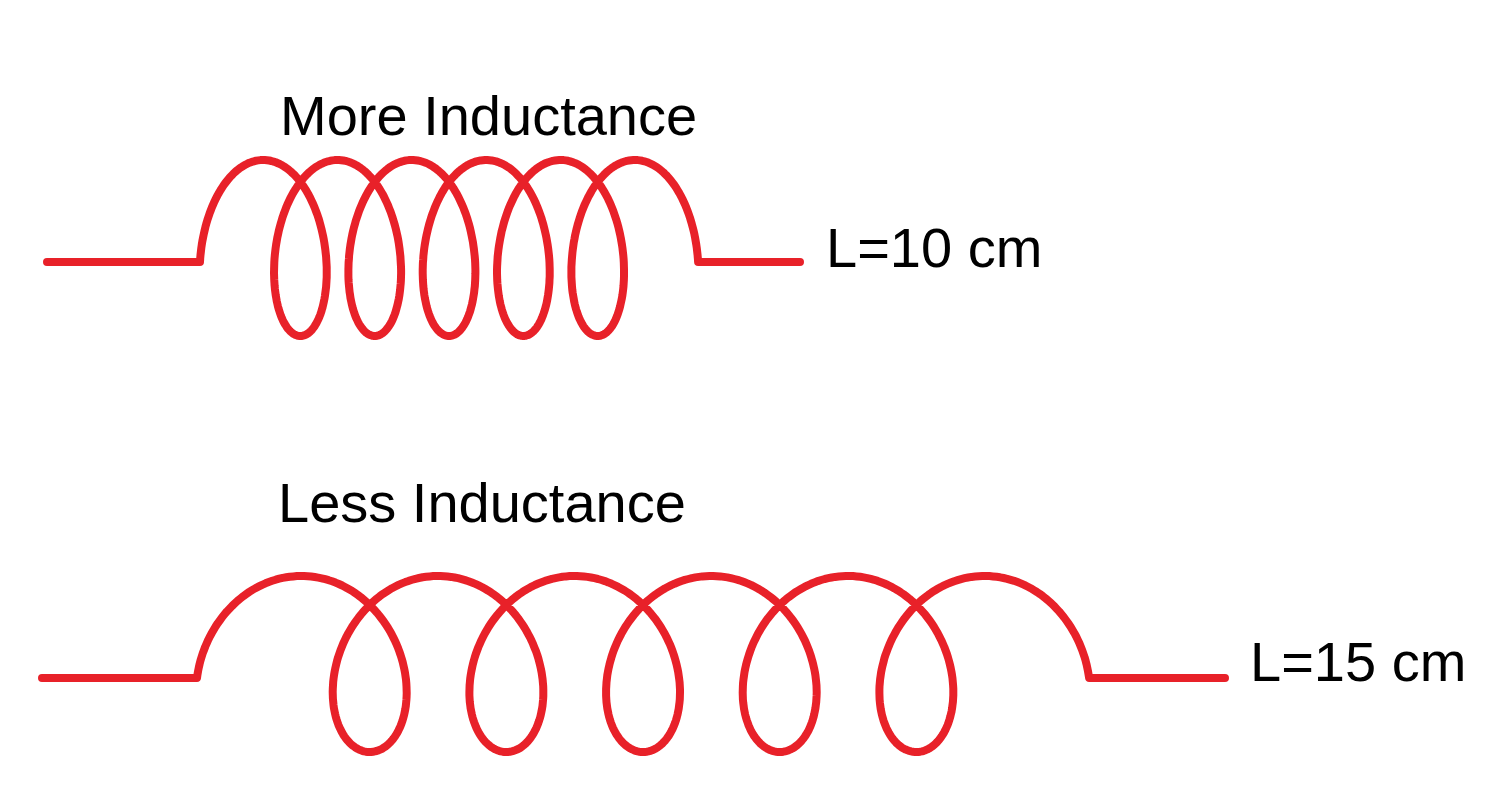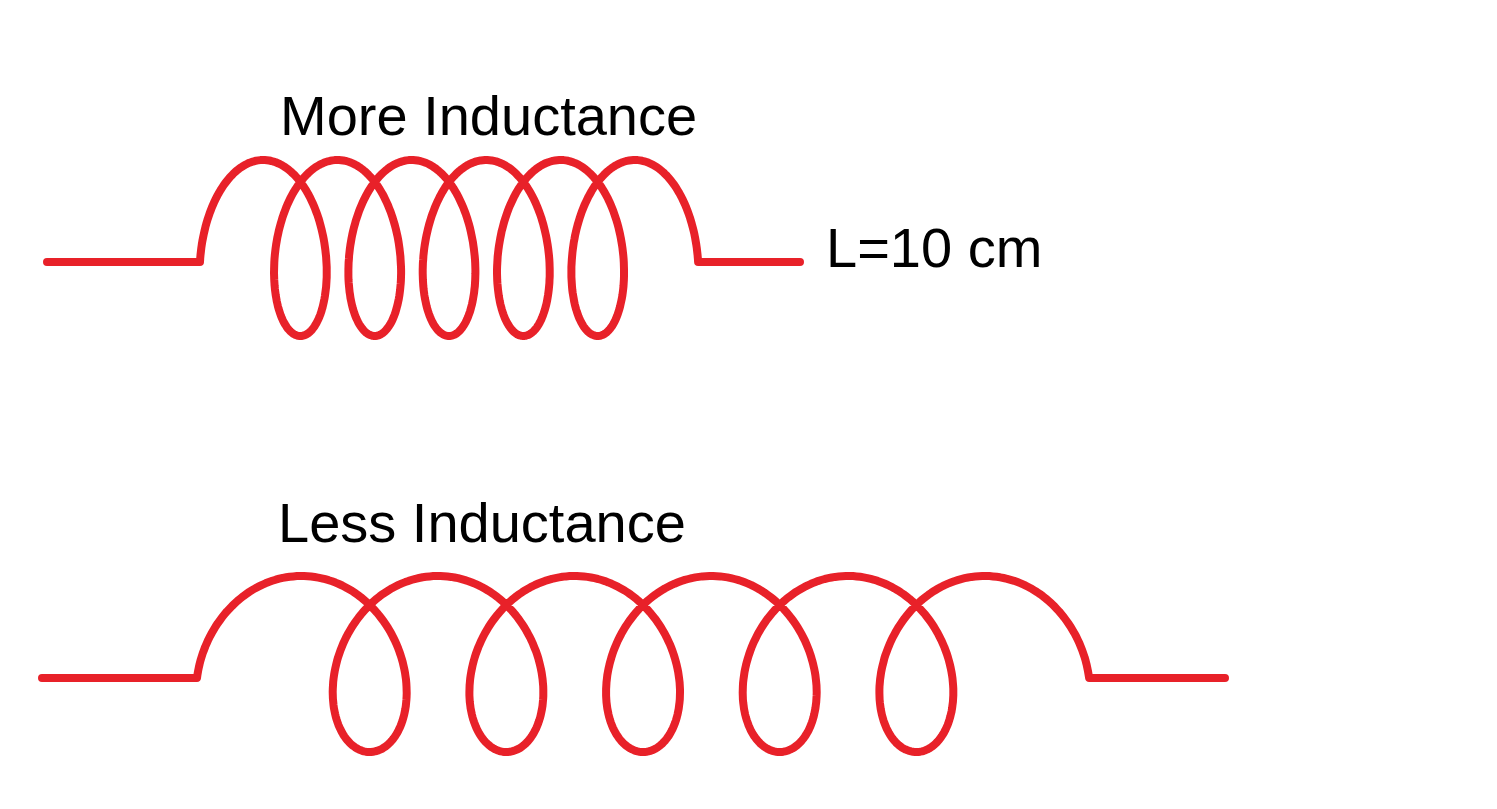--- a/index.html
+++ b/index.html
@@ -48,16 +48,17 @@
 
   <svg class="coil-svg" viewBox="0 0 1497 809" xmlns="http://www.w3.org/2000/svg">
     <path id="coil-path-0" d="M 47 262 L 200 262 L 200.0 262.0 L 200.2 258.5 L 200.5 255.0 L 200.9 251.5 L 201.3 248.0 L 201.8 244.5 L 202.4 240.9 L 203.1 237.4 L 203.8 234.0 L 204.6 230.5 L 205.4 227.1 L 206.3 223.7 L 207.3 220.3 L 208.4 217.0 L 209.5 213.7 L 210.7 210.5 L 211.9 207.3 L 213.2 204.3 L 214.6 201.2 L 216.0 198.3 L 217.5 195.4 L 219.0 192.7 L 220.6 190.0 L 222.3 187.4 L 223.9 184.9 L 225.7 182.5 L 227.5 180.2 L 229.3 178.0 L 231.2 175.9 L 233.1 173.9 L 235.0 172.1 L 237.0 170.4 L 239.0 168.8 L 241.1 167.3 L 243.2 166.0 L 245.3 164.8 L 247.4 163.7 L 249.5 162.7 L 251.7 161.9 L 253.9 161.3 L 256.0 160.7 L 258.2 160.4 L 260.4 160.1 L 262.6 160.0 L 264.8 160.0 L 267.0 160.2 L 269.2 160.5 L 271.4 161.0 L 273.6 161.6 L 275.8 162.3 L 277.9 163.2 L 280.1 164.2 L 282.2 165.3 L 284.3 166.6 L 286.3 168.0 L 288.4 169.5 L 290.4 171.2 L 292.3 173.0 L 294.3 174.8 L 296.2 176.9 L 298.0 179.0 L 299.8 181.2 L 301.6 183.6 L 303.3 186.0 L 305.0 188.6 L 306.6 191.2 L 308.2 194.0 L 309.7 196.8 L 311.1 199.7 L 312.5 202.7 L 313.8 205.7 L 315.1 208.8 L 316.3 212.0 L 317.5 215.2 L 318.6 218.5 L 319.6 221.9 L 320.5 225.3 L 321.4 228.7 L 322.2 232.1 L 323.0 235.6 L 323.7 239.1 L 324.3 242.6 L 324.8 246.1 L 325.3 249.6 L 325.7 253.2 L 326.1 256.7 L 326.3 260.2 L 326.5 263.6 L 326.7 267.1 L 326.7 270.5 L 326.7 273.9 L 326.7 277.2 L 326.5 280.5 L 326.3 283.8 L 326.1 287.0 L 325.7 290.1 L 325.3 293.1 L 324.9 296.1 L 324.4 299.0 L 323.8 301.9 L 323.2 304.6 L 322.6 307.2 L 321.8 309.8 L 321.1 312.3 L 320.3 314.6 L 319.4 316.9 L 318.5 319.0 L 317.5 321.0 L 316.6 322.9 L 315.5 324.7 L 314.5 326.4 L 313.4 327.9 L 312.3 329.3 L 311.2 330.6 L 310.0 331.7 L 308.8 332.8 L 307.6 333.6 L 306.4 334.4 L 305.1 335.0 L 303.9 335.4 L 302.7 335.8 L 301.4 336.0 L 300.1 336.0 L 298.9 335.9 L 297.6 335.7 L 296.4 335.3 L 295.1 334.8 L 293.9 334.1 L 292.7 333.3 L 291.5 332.4 L 290.3 331.3 L 289.2 330.1 L 288.0 328.8 L 286.9 327.3 L 285.9 325.7 L 284.8 324.0 L 283.8 322.2 L 282.8 320.2 L 281.9 318.2 L 281.0 316.0 L 280.2 313.7 L 279.4 311.3 L 278.6 308.8 L 277.9 306.2 L 277.3 303.5 L 276.7 300.8 L 276.2 297.9 L 275.7 295.0 L 275.3 292.0 L 274.9 288.9 L 274.6 285.7 L 274.4 282.5 L 274.2 279.2 L 274.1 275.9 L 274.0 272.6 L 274.1 269.2 L 274.2 265.7 L 274.3 262.3 L 274.5 258.8 L 274.8 255.3 L 275.2 251.8 L 275.6 248.3 L 276.1 244.7 L 276.7 241.2 L 277.3 237.7 L 278.1 234.2 L 278.8 230.8 L 279.7 227.3 L 280.6 223.9 L 281.6 220.6 L 282.6 217.2 L 283.7 214.0 L 284.9 210.8 L 286.1 207.6 L 287.4 204.5 L 288.8 201.5 L 290.2 198.5 L 291.7 195.7 L 293.2 192.9 L 294.8 190.2 L 296.5 187.6 L 298.1 185.1 L 299.9 182.6 L 301.7 180.3 L 303.5 178.1 L 305.4 176.1 L 307.3 174.1 L 309.2 172.2 L 311.2 170.5 L 313.2 168.9 L 315.2 167.4 L 317.3 166.1 L 319.4 164.9 L 321.5 163.8 L 323.7 162.8 L 325.8 162.0 L 328.0 161.3 L 330.2 160.8 L 332.4 160.4 L 334.6 160.1 L 336.8 160.0 L 339.0 160.0 L 341.2 160.2 L 343.4 160.5 L 345.6 160.9 L 347.8 161.5 L 349.9 162.2 L 352.1 163.1 L 354.2 164.1 L 356.3 165.2 L 358.4 166.5 L 360.5 167.9 L 362.5 169.4 L 364.5 171.0 L 366.5 172.8 L 368.4 174.7 L 370.3 176.7 L 372.2 178.8 L 374.0 181.0 L 375.8 183.4 L 377.5 185.8 L 379.2 188.4 L 380.8 191.0 L 382.4 193.7 L 383.9 196.5 L 385.3 199.4 L 386.7 202.4 L 388.1 205.5 L 389.3 208.6 L 390.6 211.8 L 391.7 215.0 L 392.8 218.3 L 393.8 221.6 L 394.8 225.0 L 395.7 228.4 L 396.5 231.9 L 397.3 235.3 L 398.0 238.8 L 398.6 242.3 L 399.1 245.8 L 399.6 249.4 L 400.0 252.9 L 400.4 256.4 L 400.6 259.9 L 400.8 263.4 L 401.0 266.8 L 401.1 270.2 L 401.1 273.6 L 401.0 277.0 L 400.9 280.3 L 400.7 283.5 L 400.4 286.7 L 400.1 289.8 L 399.7 292.9 L 399.3 295.9 L 398.8 298.8 L 398.2 301.6 L 397.6 304.4 L 396.9 307.0 L 396.2 309.6 L 395.5 312.1 L 394.7 314.4 L 393.8 316.7 L 392.9 318.8 L 392.0 320.9 L 391.0 322.8 L 390.0 324.6 L 388.9 326.2 L 387.8 327.8 L 386.7 329.2 L 385.6 330.5 L 384.4 331.7 L 383.2 332.7 L 382.0 333.6 L 380.8 334.3 L 379.6 334.9 L 378.3 335.4 L 377.1 335.8 L 375.8 335.9 L 374.6 336.0 L 373.3 335.9 L 372.1 335.7 L 370.8 335.3 L 369.6 334.8 L 368.3 334.2 L 367.1 333.4 L 365.9 332.5 L 364.7 331.4 L 363.6 330.2 L 362.5 328.9 L 361.4 327.4 L 360.3 325.9 L 359.2 324.2 L 358.2 322.3 L 357.3 320.4 L 356.3 318.3 L 355.4 316.2 L 354.6 313.9 L 353.8 311.5 L 353.0 309.0 L 352.3 306.4 L 351.7 303.8 L 351.1 301.0 L 350.5 298.1 L 350.1 295.2 L 349.6 292.2 L 349.3 289.1 L 349.0 286.0 L 348.7 282.8 L 348.5 279.5 L 348.4 276.2 L 348.4 272.8 L 348.4 269.4 L 348.5 266.0 L 348.6 262.6 L 348.9 259.1 L 349.1 255.6 L 349.5 252.1 L 349.9 248.5 L 350.4 245.0 L 351.0 241.5 L 351.6 238.0 L 352.3 234.5 L 353.1 231.0 L 353.9 227.6 L 354.9 224.2 L 355.8 220.8 L 356.9 217.5 L 358.0 214.2 L 359.1 211.0 L 360.4 207.8 L 361.7 204.7 L 363.0 201.7 L 364.4 198.8 L 365.9 195.9 L 367.4 193.1 L 369.0 190.4 L 370.6 187.8 L 372.3 185.3 L 374.1 182.8 L 375.8 180.5 L 377.7 178.3 L 379.5 176.2 L 381.4 174.2 L 383.4 172.4 L 385.4 170.6 L 387.4 169.0 L 389.4 167.5 L 391.5 166.2 L 393.6 164.9 L 395.7 163.9 L 397.8 162.9 L 400.0 162.1 L 402.2 161.4 L 404.4 160.8 L 406.5 160.4 L 408.7 160.1 L 410.9 160.0 L 413.2 160.0 L 415.4 160.2 L 417.6 160.5 L 419.7 160.9 L 421.9 161.5 L 424.1 162.2 L 426.3 163.0 L 428.4 164.0 L 430.5 165.1 L 432.6 166.4 L 434.7 167.8 L 436.7 169.3 L 438.7 170.9 L 440.7 172.7 L 442.6 174.5 L 444.5 176.5 L 446.4 178.6 L 448.2 180.9 L 450.0 183.2 L 451.7 185.6 L 453.4 188.2 L 455.0 190.8 L 456.6 193.5 L 458.1 196.3 L 459.5 199.2 L 460.9 202.2 L 462.3 205.2 L 463.6 208.3 L 464.8 211.5 L 466.0 214.7 L 467.1 218.0 L 468.1 221.3 L 469.1 224.7 L 470.0 228.1 L 470.8 231.6 L 471.5 235.0 L 472.2 238.5 L 472.9 242.0 L 473.4 245.6 L 473.9 249.1 L 474.3 252.6 L 474.7 256.1 L 475.0 259.6 L 475.2 263.1 L 475.3 266.5 L 475.4 270.0 L 475.4 273.4 L 475.3 276.7 L 475.2 280.0 L 475.0 283.3 L 474.8 286.5 L 474.4 289.6 L 474.1 292.7 L 473.6 295.7 L 473.1 298.6 L 472.6 301.4 L 472.0 304.2 L 471.3 306.8 L 470.6 309.4 L 469.9 311.9 L 469.0 314.2 L 468.2 316.5 L 467.3 318.7 L 466.4 320.7 L 465.4 322.6 L 464.4 324.4 L 463.3 326.1 L 462.2 327.7 L 461.1 329.1 L 460.0 330.4 L 458.8 331.6 L 457.7 332.6 L 456.5 333.5 L 455.2 334.3 L 454.0 334.9 L 452.8 335.4 L 451.5 335.7 L 450.3 335.9 L 449.0 336.0 L 447.7 335.9 L 446.5 335.7 L 445.2 335.4 L 444.0 334.9 L 442.8 334.2 L 441.5 333.4 L 440.3 332.5 L 439.2 331.5 L 438.0 330.3 L 436.9 329.0 L 435.8 327.6 L 434.7 326.0 L 433.6 324.3 L 432.6 322.5 L 431.7 320.6 L 430.7 318.5 L 429.8 316.3 L 429.0 314.1 L 428.2 311.7 L 427.4 309.2 L 426.7 306.6 L 426.1 304.0 L 425.5 301.2 L 424.9 298.4 L 424.4 295.4 L 424.0 292.4 L 423.6 289.4 L 423.3 286.2 L 423.1 283.0 L 422.9 279.8 L 422.8 276.5 L 422.7 273.1 L 422.7 269.7 L 422.8 266.3 L 422.9 262.8 L 423.2 259.3 L 423.4 255.9 L 423.8 252.3 L 424.2 248.8 L 424.7 245.3 L 425.3 241.8 L 425.9 238.3 L 426.6 234.8 L 427.4 231.3 L 428.2 227.9 L 429.1 224.5 L 430.1 221.1 L 431.1 217.8 L 432.2 214.5 L 433.4 211.3 L 434.6 208.1 L 435.9 205.0 L 437.2 202.0 L 438.7 199.0 L 440.1 196.1 L 441.6 193.3 L 443.2 190.6 L 444.8 188.0 L 446.5 185.4 L 448.3 183.0 L 450.0 180.7 L 451.8 178.5 L 453.7 176.4 L 455.6 174.4 L 457.6 172.5 L 459.5 170.8 L 461.5 169.2 L 463.6 167.7 L 465.6 166.3 L 467.7 165.0 L 469.9 163.9 L 472.0 163.0 L 474.2 162.1 L 476.3 161.4 L 478.5 160.9 L 480.7 160.4 L 482.9 160.2 L 485.1 160.0 L 487.3 160.0 L 489.5 160.2 L 491.7 160.4 L 493.9 160.9 L 496.1 161.4 L 498.3 162.1 L 500.4 163.0 L 502.5 163.9 L 504.7 165.0 L 506.8 166.3 L 508.8 167.6 L 510.9 169.1 L 512.9 170.8 L 514.9 172.5 L 516.8 174.4 L 518.7 176.4 L 520.6 178.5 L 522.4 180.7 L 524.2 183.0 L 525.9 185.4 L 527.6 188.0 L 529.2 190.6 L 530.8 193.3 L 532.3 196.1 L 533.8 199.0 L 535.2 201.9 L 536.5 205.0 L 537.8 208.1 L 539.0 211.2 L 540.2 214.5 L 541.3 217.7 L 542.3 221.1 L 543.3 224.4 L 544.2 227.9 L 545.0 231.3 L 545.8 234.8 L 546.5 238.3 L 547.1 241.8 L 547.7 245.3 L 548.2 248.8 L 548.6 252.3 L 549.0 255.8 L 549.3 259.3 L 549.5 262.8 L 549.6 266.3 L 549.7 269.7 L 549.7 273.1 L 549.7 276.4 L 549.5 279.7 L 549.4 283.0 L 549.1 286.2 L 548.8 289.3 L 548.4 292.4 L 548.0 295.4 L 547.5 298.3 L 547.0 301.2 L 546.4 304.0 L 545.7 306.6 L 545.0 309.2 L 544.2 311.7 L 543.4 314.1 L 542.6 316.3 L 541.7 318.5 L 540.8 320.5 L 539.8 322.5 L 538.8 324.3 L 537.7 326.0 L 536.7 327.6 L 535.6 329.0 L 534.4 330.3 L 533.3 331.5 L 532.1 332.5 L 530.9 333.4 L 529.7 334.2 L 528.4 334.9 L 527.2 335.3 L 525.9 335.7 L 524.7 335.9 L 523.4 336.0 L 522.2 335.9 L 520.9 335.7 L 519.7 335.4 L 518.4 334.9 L 517.2 334.3 L 516.0 333.5 L 514.8 332.6 L 513.6 331.6 L 512.4 330.4 L 511.3 329.1 L 510.2 327.7 L 509.1 326.1 L 508.1 324.4 L 507.0 322.6 L 506.1 320.7 L 505.1 318.7 L 504.2 316.5 L 503.4 314.3 L 502.6 311.9 L 501.8 309.4 L 501.1 306.8 L 500.4 304.2 L 499.8 301.4 L 499.3 298.6 L 498.8 295.7 L 498.4 292.7 L 498.0 289.6 L 497.7 286.5 L 497.4 283.3 L 497.2 280.0 L 497.1 276.7 L 497.0 273.4 L 497.0 270.0 L 497.1 266.6 L 497.3 263.1 L 497.5 259.6 L 497.7 256.1 L 498.1 252.6 L 498.5 249.1 L 499.0 245.6 L 499.6 242.1 L 500.2 238.6 L 500.9 235.1 L 501.6 231.6 L 502.5 228.2 L 503.4 224.7 L 504.3 221.4 L 505.4 218.0 L 506.5 214.7 L 507.6 211.5 L 508.8 208.3 L 510.1 205.2 L 511.5 202.2 L 512.9 199.2 L 514.3 196.3 L 515.8 193.5 L 517.4 190.8 L 519.0 188.2 L 520.7 185.6 L 522.4 183.2 L 524.2 180.9 L 526.0 178.7 L 527.9 176.5 L 529.8 174.6 L 531.7 172.7 L 533.7 170.9 L 535.7 169.3 L 537.7 167.8 L 539.8 166.4 L 541.9 165.1 L 544.0 164.0 L 546.2 163.0 L 548.3 162.2 L 550.5 161.5 L 552.7 160.9 L 554.9 160.5 L 557.1 160.2 L 559.3 160.0 L 561.5 160.0 L 563.7 160.1 L 565.9 160.4 L 568.1 160.8 L 570.2 161.4 L 572.4 162.1 L 574.6 162.9 L 576.7 163.8 L 578.8 164.9 L 580.9 166.2 L 583.0 167.5 L 585.0 169.0 L 587.1 170.6 L 589.0 172.4 L 591.0 174.2 L 592.9 176.2 L 594.7 178.3 L 596.6 180.5 L 598.3 182.8 L 600.1 185.2 L 601.8 187.8 L 603.4 190.4 L 605.0 193.1 L 606.5 195.9 L 608.0 198.7 L 609.4 201.7 L 610.7 204.7 L 612.0 207.8 L 613.3 211.0 L 614.4 214.2 L 615.5 217.5 L 616.6 220.8 L 617.6 224.2 L 618.5 227.6 L 619.3 231.0 L 620.1 234.5 L 620.8 238.0 L 621.4 241.5 L 622.0 245.0 L 622.5 248.5 L 622.9 252.0 L 623.3 255.5 L 623.6 259.0 L 623.8 262.5 L 623.9 266.0 L 624.0 269.4 L 624.0 272.8 L 624.0 276.2 L 623.9 279.5 L 623.7 282.7 L 623.5 286.0 L 623.2 289.1 L 622.8 292.2 L 622.4 295.2 L 621.9 298.1 L 621.3 301.0 L 620.7 303.7 L 620.1 306.4 L 619.4 309.0 L 618.6 311.5 L 617.8 313.9 L 617.0 316.2 L 616.1 318.3 L 615.2 320.4 L 614.2 322.3 L 613.2 324.2 L 612.2 325.9 L 611.1 327.4 L 610.0 328.9 L 608.8 330.2 L 607.7 331.4 L 606.5 332.5 L 605.3 333.4 L 604.1 334.2 L 602.9 334.8 L 601.6 335.3 L 600.4 335.7 L 599.1 335.9 L 597.9 336.0 L 596.6 335.9 L 595.3 335.8 L 594.1 335.4 L 592.9 334.9 L 591.6 334.3 L 590.4 333.6 L 589.2 332.7 L 588.0 331.7 L 586.9 330.5 L 585.7 329.2 L 584.6 327.8 L 583.5 326.3 L 582.5 324.6 L 581.5 322.8 L 580.5 320.9 L 579.5 318.8 L 578.6 316.7 L 577.8 314.4 L 577.0 312.1 L 576.2 309.6 L 575.5 307.1 L 574.8 304.4 L 574.2 301.7 L 573.7 298.8 L 573.2 295.9 L 572.7 292.9 L 572.3 289.9 L 572.0 286.7 L 571.8 283.5 L 571.6 280.3 L 571.4 277.0 L 571.4 273.6 L 571.4 270.3 L 571.4 266.8 L 571.6 263.4 L 571.8 259.9 L 572.1 256.4 L 572.4 252.9 L 572.8 249.4 L 573.3 245.9 L 573.8 242.3 L 574.5 238.8 L 575.1 235.3 L 575.9 231.9 L 576.7 228.4 L 577.6 225.0 L 578.6 221.6 L 579.6 218.3 L 580.7 215.0 L 581.8 211.8 L 583.1 208.6 L 584.3 205.5 L 585.7 202.4 L 587.1 199.5 L 588.5 196.6 L 590.1 193.7 L 591.6 191.0 L 593.2 188.4 L 594.9 185.8 L 596.6 183.4 L 598.4 181.1 L 600.2 178.8 L 602.1 176.7 L 604.0 174.7 L 605.9 172.8 L 607.9 171.0 L 609.9 169.4 L 611.9 167.9 L 614.0 166.5 L 616.1 165.2 L 618.2 164.1 L 620.3 163.1 L 622.5 162.2 L 624.6 161.5 L 626.8 160.9 L 629.0 160.5 L 631.2 160.2 L 633.4 160.0 L 635.6 160.0 L 637.8 160.1 L 640.0 160.4 L 642.2 160.8 L 644.4 161.3 L 646.6 162.0 L 648.7 162.8 L 650.9 163.8 L 653.0 164.8 L 655.1 166.1 L 657.2 167.4 L 659.2 168.9 L 661.2 170.5 L 663.2 172.2 L 665.1 174.1 L 667.1 176.0 L 668.9 178.1 L 670.8 180.3 L 672.5 182.6 L 674.3 185.0 L 676.0 187.5 L 677.6 190.2 L 679.2 192.9 L 680.7 195.6 L 682.2 198.5 L 683.6 201.5 L 685.0 204.5 L 686.3 207.6 L 687.5 210.7 L 688.7 214.0 L 689.8 217.2 L 690.8 220.5 L 691.8 223.9 L 692.7 227.3 L 693.6 230.8 L 694.4 234.2 L 695.1 237.7 L 695.7 241.2 L 696.3 244.7 L 696.8 248.2 L 697.2 251.8 L 697.6 255.3 L 697.9 258.8 L 698.1 262 L 800 262" stroke="#e82129"></path>
     <path id="coil-path-1" d="M 42 678 L 197 678 L 197.0 678.0 L 197.5 674.5 L 198.1 671.0 L 198.8 667.5 L 199.6 664.0 L 200.5 660.5 L 201.6 656.9 L 202.7 653.4 L 204.0 650.0 L 205.3 646.5 L 206.8 643.1 L 208.3 639.7 L 210.0 636.3 L 211.8 633.0 L 213.7 629.7 L 215.6 626.5 L 217.7 623.3 L 219.9 620.3 L 222.1 617.2 L 224.5 614.3 L 226.9 611.4 L 229.5 608.7 L 232.1 606.0 L 234.8 603.4 L 237.5 600.9 L 240.4 598.5 L 243.3 596.2 L 246.3 594.0 L 249.3 591.9 L 252.5 589.9 L 255.6 588.1 L 258.9 586.4 L 262.1 584.8 L 265.5 583.3 L 268.8 582.0 L 272.2 580.8 L 275.7 579.7 L 279.2 578.7 L 282.7 577.9 L 286.2 577.3 L 289.7 576.7 L 293.3 576.4 L 296.9 576.1 L 300.4 576.0 L 304.0 576.0 L 307.6 576.2 L 311.1 576.5 L 314.7 577.0 L 318.2 577.6 L 321.7 578.3 L 325.2 579.2 L 328.7 580.2 L 332.1 581.3 L 335.5 582.6 L 338.9 584.0 L 342.2 585.5 L 345.4 587.2 L 348.6 589.0 L 351.8 590.8 L 354.9 592.9 L 357.9 595.0 L 360.8 597.2 L 363.7 599.6 L 366.5 602.0 L 369.3 604.6 L 371.9 607.2 L 374.5 610.0 L 377.0 612.8 L 379.4 615.7 L 381.7 618.7 L 383.9 621.7 L 386.0 624.8 L 388.1 628.0 L 390.0 631.2 L 391.8 634.5 L 393.5 637.9 L 395.2 641.3 L 396.7 644.7 L 398.1 648.1 L 399.4 651.6 L 400.6 655.1 L 401.7 658.6 L 402.7 662.1 L 403.5 665.6 L 404.3 669.2 L 405.0 672.7 L 405.5 676.2 L 406.0 679.6 L 406.3 683.1 L 406.5 686.5 L 406.6 689.9 L 406.7 693.2 L 406.6 696.5 L 406.4 699.8 L 406.1 703.0 L 405.8 706.1 L 405.3 709.1 L 404.7 712.1 L 404.1 715.0 L 403.3 717.9 L 402.5 720.6 L 401.6 723.2 L 400.6 725.8 L 399.5 728.3 L 398.4 730.6 L 397.2 732.9 L 395.9 735.0 L 394.6 737.0 L 393.2 738.9 L 391.7 740.7 L 390.2 742.4 L 388.6 743.9 L 387.0 745.3 L 385.4 746.6 L 383.7 747.7 L 382.0 748.8 L 380.2 749.6 L 378.4 750.4 L 376.6 751.0 L 374.8 751.4 L 373.0 751.8 L 371.2 752.0 L 369.3 752.0 L 367.5 751.9 L 365.7 751.7 L 363.9 751.3 L 362.1 750.8 L 360.3 750.1 L 358.5 749.3 L 356.8 748.4 L 355.1 747.3 L 353.4 746.1 L 351.8 744.8 L 350.2 743.3 L 348.6 741.7 L 347.1 740.0 L 345.7 738.2 L 344.3 736.2 L 343.0 734.2 L 341.8 732.0 L 340.6 729.7 L 339.5 727.3 L 338.4 724.8 L 337.5 722.2 L 336.6 719.5 L 335.8 716.8 L 335.1 713.9 L 334.5 711.0 L 333.9 708.0 L 333.5 704.9 L 333.2 701.7 L 332.9 698.5 L 332.8 695.2 L 332.7 691.9 L 332.8 688.6 L 333.0 685.2 L 333.2 681.7 L 333.6 678.3 L 334.1 674.8 L 334.7 671.3 L 335.4 667.8 L 336.2 664.3 L 337.1 660.7 L 338.1 657.2 L 339.3 653.7 L 340.5 650.2 L 341.9 646.8 L 343.3 643.3 L 344.9 639.9 L 346.5 636.6 L 348.3 633.2 L 350.2 630.0 L 352.1 626.8 L 354.2 623.6 L 356.4 620.5 L 358.6 617.5 L 361.0 614.5 L 363.4 611.7 L 365.9 608.9 L 368.5 606.2 L 371.2 603.6 L 374.0 601.1 L 376.8 598.6 L 379.7 596.3 L 382.7 594.1 L 385.8 592.1 L 388.9 590.1 L 392.0 588.2 L 395.3 586.5 L 398.5 584.9 L 401.9 583.4 L 405.2 582.1 L 408.6 580.9 L 412.1 579.8 L 415.5 578.8 L 419.0 578.0 L 422.6 577.3 L 426.1 576.8 L 429.7 576.4 L 433.2 576.1 L 436.8 576.0 L 440.4 576.0 L 444.0 576.2 L 447.5 576.5 L 451.1 576.9 L 454.6 577.5 L 458.1 578.2 L 461.6 579.1 L 465.1 580.1 L 468.5 581.2 L 471.9 582.5 L 475.3 583.9 L 478.6 585.4 L 481.8 587.0 L 485.0 588.8 L 488.2 590.7 L 491.3 592.7 L 494.3 594.8 L 497.3 597.0 L 500.2 599.4 L 503.0 601.8 L 505.7 604.4 L 508.4 607.0 L 511.0 609.7 L 513.5 612.5 L 515.9 615.4 L 518.2 618.4 L 520.4 621.5 L 522.5 624.6 L 524.6 627.8 L 526.5 631.0 L 528.3 634.3 L 530.1 637.6 L 531.7 641.0 L 533.2 644.4 L 534.6 647.9 L 536.0 651.3 L 537.2 654.8 L 538.3 658.3 L 539.2 661.8 L 540.1 665.4 L 540.9 668.9 L 541.6 672.4 L 542.1 675.9 L 542.6 679.4 L 542.9 682.8 L 543.2 686.2 L 543.3 689.6 L 543.3 693.0 L 543.3 696.3 L 543.1 699.5 L 542.8 702.7 L 542.5 705.8 L 542.0 708.9 L 541.4 711.9 L 540.8 714.8 L 540.1 717.6 L 539.2 720.4 L 538.3 723.0 L 537.3 725.6 L 536.3 728.1 L 535.1 730.4 L 533.9 732.7 L 532.7 734.8 L 531.3 736.9 L 529.9 738.8 L 528.5 740.6 L 527.0 742.2 L 525.4 743.8 L 523.8 745.2 L 522.2 746.5 L 520.5 747.7 L 518.8 748.7 L 517.0 749.6 L 515.2 750.3 L 513.4 750.9 L 511.6 751.4 L 509.8 751.8 L 508.0 751.9 L 506.2 752.0 L 504.3 751.9 L 502.5 751.7 L 500.7 751.3 L 498.9 750.8 L 497.1 750.2 L 495.3 749.4 L 493.6 748.5 L 491.9 747.4 L 490.2 746.2 L 488.6 744.9 L 487.0 743.4 L 485.4 741.9 L 483.9 740.2 L 482.5 738.3 L 481.1 736.4 L 479.8 734.3 L 478.5 732.2 L 477.3 729.9 L 476.2 727.5 L 475.2 725.0 L 474.2 722.4 L 473.3 719.8 L 472.5 717.0 L 471.8 714.1 L 471.2 711.2 L 470.6 708.2 L 470.2 705.1 L 469.8 702.0 L 469.6 698.8 L 469.4 695.5 L 469.4 692.2 L 469.5 688.8 L 469.6 685.4 L 469.9 682.0 L 470.2 678.6 L 470.7 675.1 L 471.3 671.6 L 472.0 668.1 L 472.8 664.5 L 473.7 661.0 L 474.7 657.5 L 475.8 654.0 L 477.1 650.5 L 478.4 647.0 L 479.9 643.6 L 481.4 640.2 L 483.1 636.8 L 484.8 633.5 L 486.7 630.2 L 488.6 627.0 L 490.7 623.8 L 492.8 620.7 L 495.1 617.7 L 497.4 614.8 L 499.9 611.9 L 502.4 609.1 L 505.0 606.4 L 507.6 603.8 L 510.4 601.3 L 513.2 598.8 L 516.1 596.5 L 519.1 594.3 L 522.2 592.2 L 525.3 590.2 L 528.4 588.4 L 531.7 586.6 L 534.9 585.0 L 538.3 583.5 L 541.6 582.2 L 545.0 580.9 L 548.5 579.9 L 551.9 578.9 L 555.4 578.1 L 559.0 577.4 L 562.5 576.8 L 566.0 576.4 L 569.6 576.1 L 573.2 576.0 L 576.8 576.0 L 580.3 576.2 L 583.9 576.5 L 587.4 576.9 L 591.0 577.5 L 594.5 578.2 L 598.0 579.0 L 601.5 580.0 L 604.9 581.1 L 608.3 582.4 L 611.7 583.8 L 615.0 585.3 L 618.2 586.9 L 621.4 588.7 L 624.6 590.5 L 627.7 592.5 L 630.7 594.6 L 633.7 596.9 L 636.6 599.2 L 639.4 601.6 L 642.2 604.2 L 644.8 606.8 L 647.4 609.5 L 649.9 612.3 L 652.3 615.2 L 654.7 618.2 L 656.9 621.2 L 659.0 624.3 L 661.1 627.5 L 663.0 630.7 L 664.9 634.0 L 666.6 637.3 L 668.2 640.7 L 669.8 644.1 L 671.2 647.6 L 672.5 651.0 L 673.7 654.5 L 674.8 658.0 L 675.8 661.6 L 676.7 665.1 L 677.5 668.6 L 678.2 672.1 L 678.7 675.6 L 679.2 679.1 L 679.6 682.5 L 679.8 686.0 L 680.0 689.4 L 680.0 692.7 L 679.9 696.0 L 679.8 699.3 L 679.5 702.5 L 679.1 705.6 L 678.7 708.7 L 678.1 711.7 L 677.5 714.6 L 676.8 717.4 L 676.0 720.2 L 675.1 722.8 L 674.1 725.4 L 673.0 727.9 L 671.9 730.2 L 670.7 732.5 L 669.4 734.7 L 668.1 736.7 L 666.7 738.6 L 665.3 740.4 L 663.7 742.1 L 662.2 743.7 L 660.6 745.1 L 658.9 746.4 L 657.3 747.6 L 655.6 748.6 L 653.8 749.5 L 652.0 750.3 L 650.3 750.9 L 648.4 751.4 L 646.6 751.7 L 644.8 751.9 L 643.0 752.0 L 641.1 751.9 L 639.3 751.7 L 637.5 751.4 L 635.7 750.9 L 633.9 750.2 L 632.1 749.4 L 630.4 748.5 L 628.7 747.5 L 627.0 746.3 L 625.3 745.0 L 623.7 743.6 L 622.2 742.0 L 620.7 740.3 L 619.2 738.5 L 617.9 736.6 L 616.5 734.5 L 615.3 732.3 L 614.1 730.1 L 612.9 727.7 L 611.9 725.2 L 610.9 722.6 L 610.0 720.0 L 609.2 717.2 L 608.5 714.4 L 607.9 711.4 L 607.3 708.4 L 606.9 705.4 L 606.5 702.2 L 606.3 699.0 L 606.1 695.8 L 606.1 692.5 L 606.1 689.1 L 606.3 685.7 L 606.5 682.3 L 606.9 678.8 L 607.3 675.3 L 607.9 671.9 L 608.6 668.3 L 609.4 664.8 L 610.3 661.3 L 611.3 657.8 L 612.4 654.3 L 613.6 650.8 L 615.0 647.3 L 616.4 643.9 L 617.9 640.5 L 619.6 637.1 L 621.3 633.8 L 623.2 630.5 L 625.1 627.3 L 627.2 624.1 L 629.3 621.0 L 631.6 618.0 L 633.9 615.0 L 636.3 612.1 L 638.8 609.3 L 641.4 606.6 L 644.1 604.0 L 646.8 601.4 L 649.7 599.0 L 652.6 596.7 L 655.5 594.5 L 658.6 592.4 L 661.7 590.4 L 664.8 588.5 L 668.1 586.8 L 671.3 585.2 L 674.6 583.7 L 678.0 582.3 L 681.4 581.0 L 684.8 579.9 L 688.3 579.0 L 691.8 578.1 L 695.3 577.4 L 698.9 576.9 L 702.4 576.4 L 706.0 576.2 L 709.6 576.0 L 713.1 576.0 L 716.7 576.2 L 720.3 576.4 L 723.8 576.9 L 727.4 577.4 L 730.9 578.1 L 734.4 579.0 L 737.8 579.9 L 741.3 581.0 L 744.7 582.3 L 748.0 583.6 L 751.4 585.1 L 754.6 586.8 L 757.8 588.5 L 761.0 590.4 L 764.1 592.4 L 767.1 594.5 L 770.1 596.7 L 773.0 599.0 L 775.9 601.4 L 778.6 604.0 L 781.3 606.6 L 783.9 609.3 L 786.4 612.1 L 788.8 615.0 L 791.1 617.9 L 793.4 621.0 L 795.5 624.1 L 797.6 627.2 L 799.5 630.5 L 801.4 633.7 L 803.1 637.1 L 804.8 640.4 L 806.3 643.9 L 807.7 647.3 L 809.1 650.8 L 810.3 654.3 L 811.4 657.8 L 812.4 661.3 L 813.3 664.8 L 814.1 668.3 L 814.8 671.8 L 815.4 675.3 L 815.8 678.8 L 816.2 682.3 L 816.5 685.7 L 816.6 689.1 L 816.7 692.4 L 816.6 695.7 L 816.4 699.0 L 816.2 702.2 L 815.8 705.3 L 815.4 708.4 L 814.8 711.4 L 814.2 714.3 L 813.5 717.2 L 812.7 720.0 L 811.8 722.6 L 810.8 725.2 L 809.8 727.7 L 808.7 730.1 L 807.5 732.3 L 806.2 734.5 L 804.9 736.5 L 803.5 738.5 L 802.0 740.3 L 800.5 742.0 L 799.0 743.6 L 797.4 745.0 L 795.7 746.3 L 794.1 747.5 L 792.4 748.5 L 790.6 749.4 L 788.8 750.2 L 787.1 750.9 L 785.2 751.3 L 783.4 751.7 L 781.6 751.9 L 779.8 752.0 L 777.9 751.9 L 776.1 751.7 L 774.3 751.4 L 772.5 750.9 L 770.7 750.3 L 768.9 749.5 L 767.2 748.6 L 765.5 747.6 L 763.8 746.4 L 762.1 745.1 L 760.5 743.7 L 759.0 742.1 L 757.5 740.4 L 756.0 738.6 L 754.6 736.7 L 753.3 734.7 L 752.0 732.5 L 750.8 730.3 L 749.7 727.9 L 748.6 725.4 L 747.7 722.8 L 746.8 720.2 L 745.9 717.4 L 745.2 714.6 L 744.6 711.7 L 744.0 708.7 L 743.6 705.6 L 743.2 702.5 L 742.9 699.3 L 742.8 696.0 L 742.7 692.7 L 742.8 689.4 L 742.9 686.0 L 743.1 682.6 L 743.5 679.1 L 744.0 675.6 L 744.5 672.1 L 745.2 668.6 L 746.0 665.1 L 746.9 661.6 L 747.9 658.1 L 749.0 654.6 L 750.2 651.1 L 751.5 647.6 L 752.9 644.2 L 754.5 640.7 L 756.1 637.4 L 757.8 634.0 L 759.7 630.7 L 761.6 627.5 L 763.7 624.3 L 765.8 621.2 L 768.0 618.2 L 770.4 615.2 L 772.8 612.3 L 775.3 609.5 L 777.9 606.8 L 780.5 604.2 L 783.3 601.6 L 786.1 599.2 L 789.0 596.9 L 792.0 594.7 L 795.0 592.5 L 798.1 590.6 L 801.3 588.7 L 804.5 586.9 L 807.7 585.3 L 811.0 583.8 L 814.4 582.4 L 817.8 581.1 L 821.2 580.0 L 824.7 579.0 L 828.2 578.2 L 831.7 577.5 L 835.2 576.9 L 838.8 576.5 L 842.4 576.2 L 845.9 576.0 L 849.5 576.0 L 853.1 576.1 L 856.6 576.4 L 860.2 576.8 L 863.7 577.4 L 867.3 578.1 L 870.8 578.9 L 874.2 579.8 L 877.7 580.9 L 881.1 582.2 L 884.4 583.5 L 887.8 585.0 L 891.0 586.6 L 894.3 588.4 L 897.4 590.2 L 900.5 592.2 L 903.6 594.3 L 906.5 596.5 L 909.5 598.8 L 912.3 601.2 L 915.1 603.8 L 917.7 606.4 L 920.3 609.1 L 922.8 611.9 L 925.3 614.7 L 927.6 617.7 L 929.9 620.7 L 932.0 623.8 L 934.1 627.0 L 936.0 630.2 L 937.9 633.5 L 939.6 636.8 L 941.3 640.2 L 942.8 643.6 L 944.3 647.0 L 945.6 650.5 L 946.9 654.0 L 948.0 657.5 L 949.0 661.0 L 949.9 664.5 L 950.7 668.0 L 951.4 671.5 L 952.0 675.0 L 952.5 678.5 L 952.8 682.0 L 953.1 685.4 L 953.3 688.8 L 953.3 692.2 L 953.3 695.5 L 953.1 698.7 L 952.9 702.0 L 952.5 705.1 L 952.1 708.2 L 951.6 711.2 L 950.9 714.1 L 950.2 717.0 L 949.4 719.7 L 948.5 722.4 L 947.6 725.0 L 946.5 727.5 L 945.4 729.9 L 944.2 732.2 L 943.0 734.3 L 941.6 736.4 L 940.2 738.3 L 938.8 740.2 L 937.3 741.9 L 935.8 743.4 L 934.2 744.9 L 932.5 746.2 L 930.9 747.4 L 929.1 748.5 L 927.4 749.4 L 925.6 750.2 L 923.9 750.8 L 922.1 751.3 L 920.2 751.7 L 918.4 751.9 L 916.6 752.0 L 914.7 751.9 L 912.9 751.8 L 911.1 751.4 L 909.3 750.9 L 907.5 750.3 L 905.7 749.6 L 904.0 748.7 L 902.2 747.7 L 900.6 746.5 L 898.9 745.2 L 897.3 743.8 L 895.8 742.3 L 894.2 740.6 L 892.8 738.8 L 891.4 736.9 L 890.1 734.8 L 888.8 732.7 L 887.6 730.4 L 886.4 728.1 L 885.4 725.6 L 884.4 723.1 L 883.5 720.4 L 882.7 717.7 L 881.9 714.8 L 881.3 711.9 L 880.7 708.9 L 880.3 705.9 L 879.9 702.7 L 879.6 699.5 L 879.5 696.3 L 879.4 693.0 L 879.4 689.6 L 879.5 686.3 L 879.8 682.8 L 880.1 679.4 L 880.6 675.9 L 881.1 672.4 L 881.8 668.9 L 882.6 665.4 L 883.5 661.9 L 884.4 658.3 L 885.5 654.8 L 886.8 651.3 L 888.1 647.9 L 889.5 644.4 L 891.0 641.0 L 892.6 637.6 L 894.4 634.3 L 896.2 631.0 L 898.1 627.8 L 900.2 624.6 L 902.3 621.5 L 904.5 618.4 L 906.8 615.5 L 909.2 612.6 L 911.7 609.7 L 914.3 607.0 L 917.0 604.4 L 919.7 601.8 L 922.5 599.4 L 925.4 597.1 L 928.4 594.8 L 931.4 592.7 L 934.5 590.7 L 937.7 588.8 L 940.9 587.0 L 944.1 585.4 L 947.4 583.9 L 950.8 582.5 L 954.2 581.2 L 957.6 580.1 L 961.1 579.1 L 964.6 578.2 L 968.1 577.5 L 971.6 576.9 L 975.2 576.5 L 978.7 576.2 L 982.3 576.0 L 985.9 576.0 L 989.5 576.1 L 993.0 576.4 L 996.6 576.8 L 1000.1 577.3 L 1003.6 578.0 L 1007.1 578.8 L 1010.6 579.8 L 1014.1 580.8 L 1017.5 582.1 L 1020.8 583.4 L 1024.2 584.9 L 1027.4 586.5 L 1030.7 588.2 L 1033.8 590.1 L 1036.9 592.0 L 1040.0 594.1 L 1043.0 596.3 L 1045.9 598.6 L 1048.7 601.0 L 1051.5 603.5 L 1054.2 606.2 L 1056.8 608.9 L 1059.3 611.6 L 1061.7 614.5 L 1064.1 617.5 L 1066.3 620.5 L 1068.5 623.6 L 1070.6 626.7 L 1072.5 630.0 L 1074.4 633.2 L 1076.2 636.5 L 1077.8 639.9 L 1079.4 643.3 L 1080.8 646.8 L 1082.2 650.2 L 1083.4 653.7 L 1084.6 657.2 L 1085.6 660.7 L 1086.5 664.2 L 1087.3 667.8 L 1088.0 671.3 L 1088.6 674.8 L 1089.1 678 L 1225 678" stroke="#e82129"></path>
   </svg>
 
   <div class="label title" style="left: 280px; top: 51px; color: rgb(0, 0, 0); margin-top: 34px;">More Inductance</div>
 
   <div class="label len" style="left: 826px; top: 217px; color: rgb(0, 0, 0);">L=10 cm</div>
 
-  <div class="label title" style="left: 278px; top: 492px; color: rgb(0, 0, 0);">Less Inductance</div>
+  <div class="label title" style="left: 278px; top: 472px; color: rgb(0, 0, 0);">Less Inductance</div>
 
+  <div class="label len" style="left: 1250px; top: 631px; color: rgb(0, 0, 0);">L=15 cm</div>
 
 </div>
 
 </body></html>

